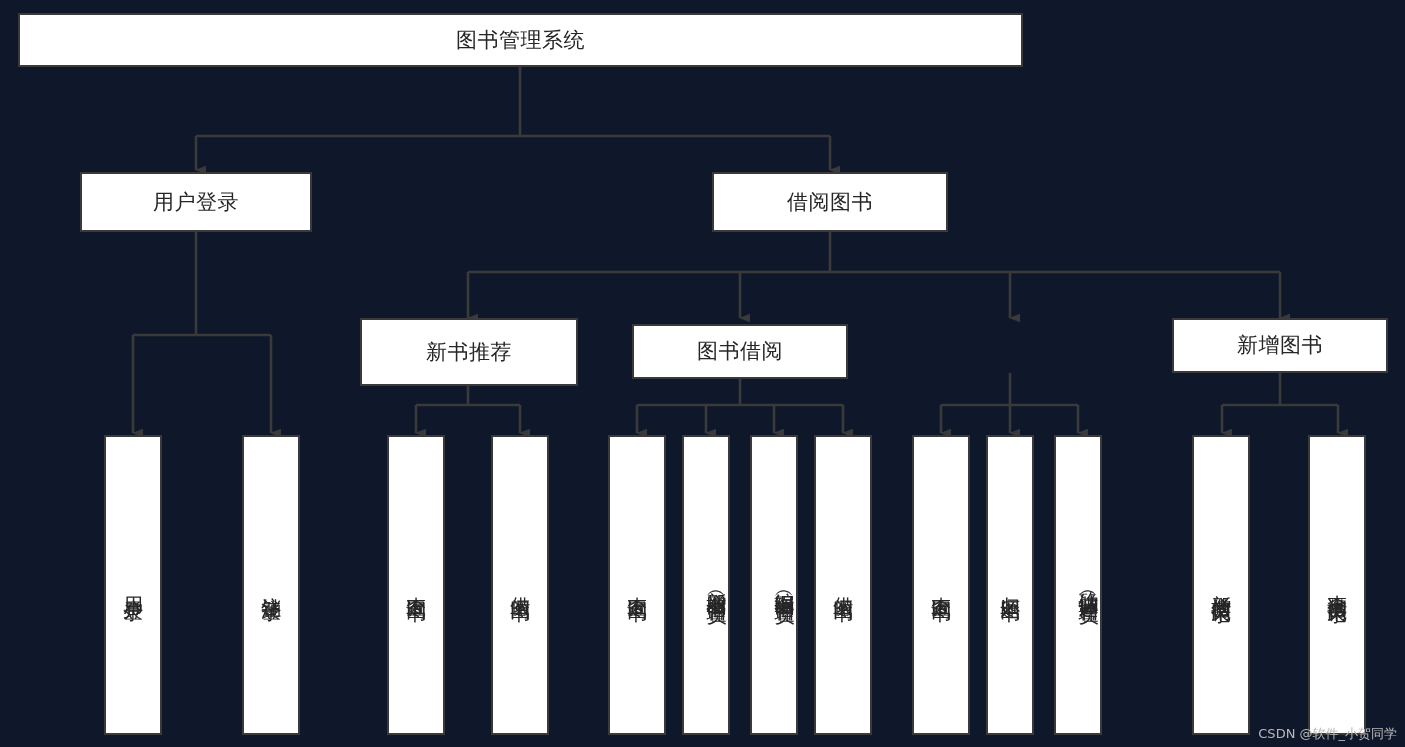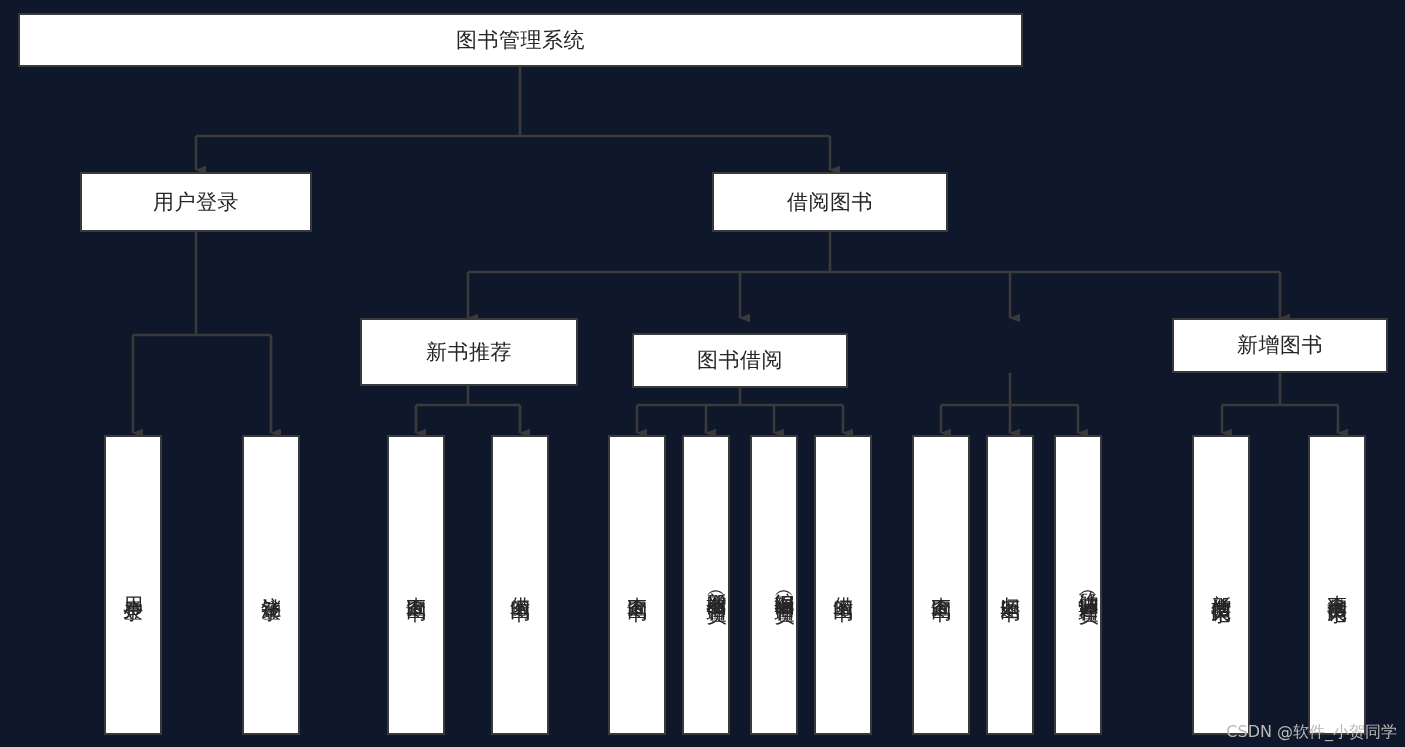--- a/index.html
+++ b/index.html
@@ -53,21 +53,21 @@
     align-items: flex-start;
     justify-content: center;
   }
   .node.vertical.tall-text {
     align-items: center;
   }
   #watermark {
     position: absolute;
     right: 8px;
     bottom: 4px;
-    font-size: 16px;
+    font-size: 13px;
     color: #b9b9b9;
     white-space: nowrap;
     user-select: none;
   }
 </style>
 </head>
 <body>
 
 <div id="diagram-root">
 
@@ -128,21 +128,21 @@
   <div class="node horizontal" style="left:80px; top:172px; width:232px; height:60px;">
     <span>用户登录</span>
   </div>
   <div class="node horizontal" style="left:712px; top:172px; width:236px; height:60px;">
     <span>借阅图书</span>
   </div>
 
   <div class="node horizontal" style="left:360px; top:318px; width:218px; height:68px;">
     <span>新书推荐</span>
   </div>
-  <div class="node horizontal" style="left:632px; top:333px; width:216px; height:55px;">
+  <div class="node horizontal" style="left:632px; top:324px; width:216px; height:55px;">
     <span>图书借阅</span>
   </div>
   <div class="node horizontal" style="left:1172px; top:318px; width:216px; height:55px;">
     <span>新增图书</span>
   </div>
 
   <div class="node vertical tall-text" style="left:104px; top:435px; width:58px; height:300px;">
     <span>用户登录</span>
   </div>
   <div class="node vertical tall-text" style="left:242px; top:435px; width:58px; height:300px;">

